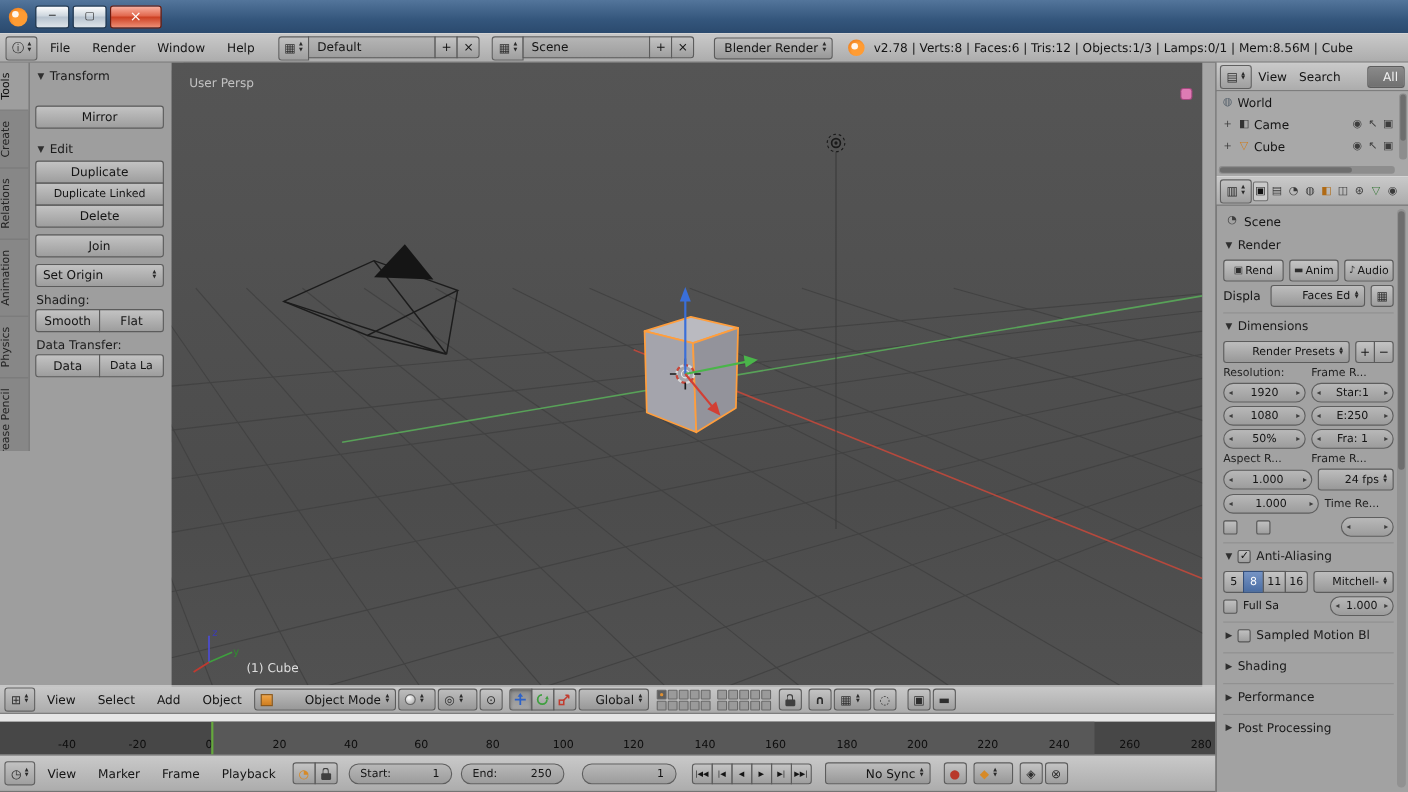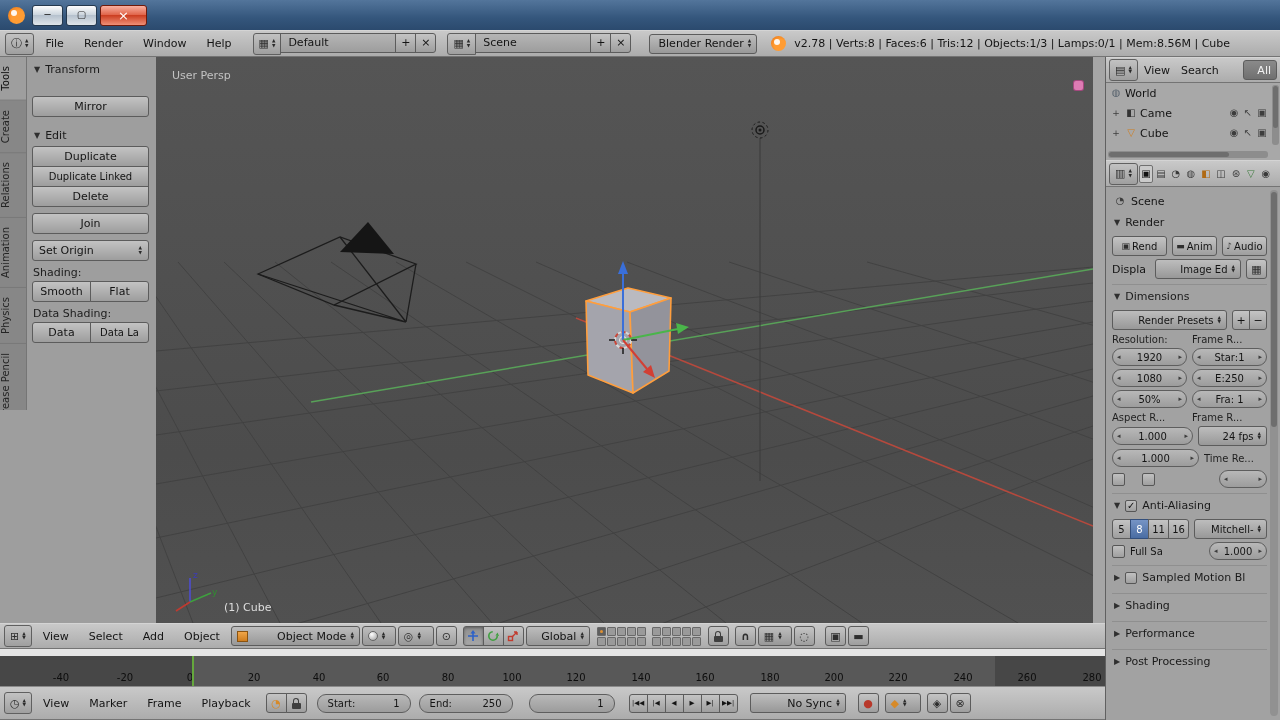--- a/index.html
+++ b/index.html
@@ -191,21 +191,21 @@
       <div class="tbtn" style="margin-top:6px">Join</div>
       <div class="tbtn" style="margin-top:6px;justify-content:space-between;padding:0 6px">
           <span>Set Origin</span>
           <b class="ud"></b>
         </div>
       <div class="slabel">Shading:</div>
       <div class="hgrp">
         <div class="tbtn">Smooth</div>
         <div class="tbtn">Flat</div>
       </div>
-      <div class="slabel">Data Shading:</div>
+      <div class="slabel">Data Transfer:</div>
       <div class="hgrp">
         <div class="tbtn">Data</div>
         <div class="tbtn" style="font-size:10px">Data La</div>
       </div>
     </div>
     <div class="shelf-sb">
         <span class="thumb" style="left:1px;top:2px;width:6px;height:310px"></span>
       </div>
   </div>
 
@@ -541,21 +541,21 @@
               <span>Anim</span>
             </div>
           <div class="btn" style="flex:1 1 0;font-size:10px;padding:0 2px;gap:2px;overflow:hidden">
               <span class="eico" style="font-size:9px">♪</span>
               <span>Audio</span>
             </div>
         </div>
         <div class="prow">
           <span style="width:38px;overflow:hidden;white-space:nowrap">Displa</span>
           <div class="dd" style="flex:1 1 auto">
-              <span class="lbl" style="font-size:10px">Image Ed</span>
+              <span class="lbl" style="font-size:10px">Faces Ed</span>
               <b class="ud"></b>
             </div>
           <div class="ibtn">
               <span class="eico">▦</span>
             </div>
         </div>
         <div class="sect">
           <div class="phdr">
               <span>Dimensions</span>
             </div>

